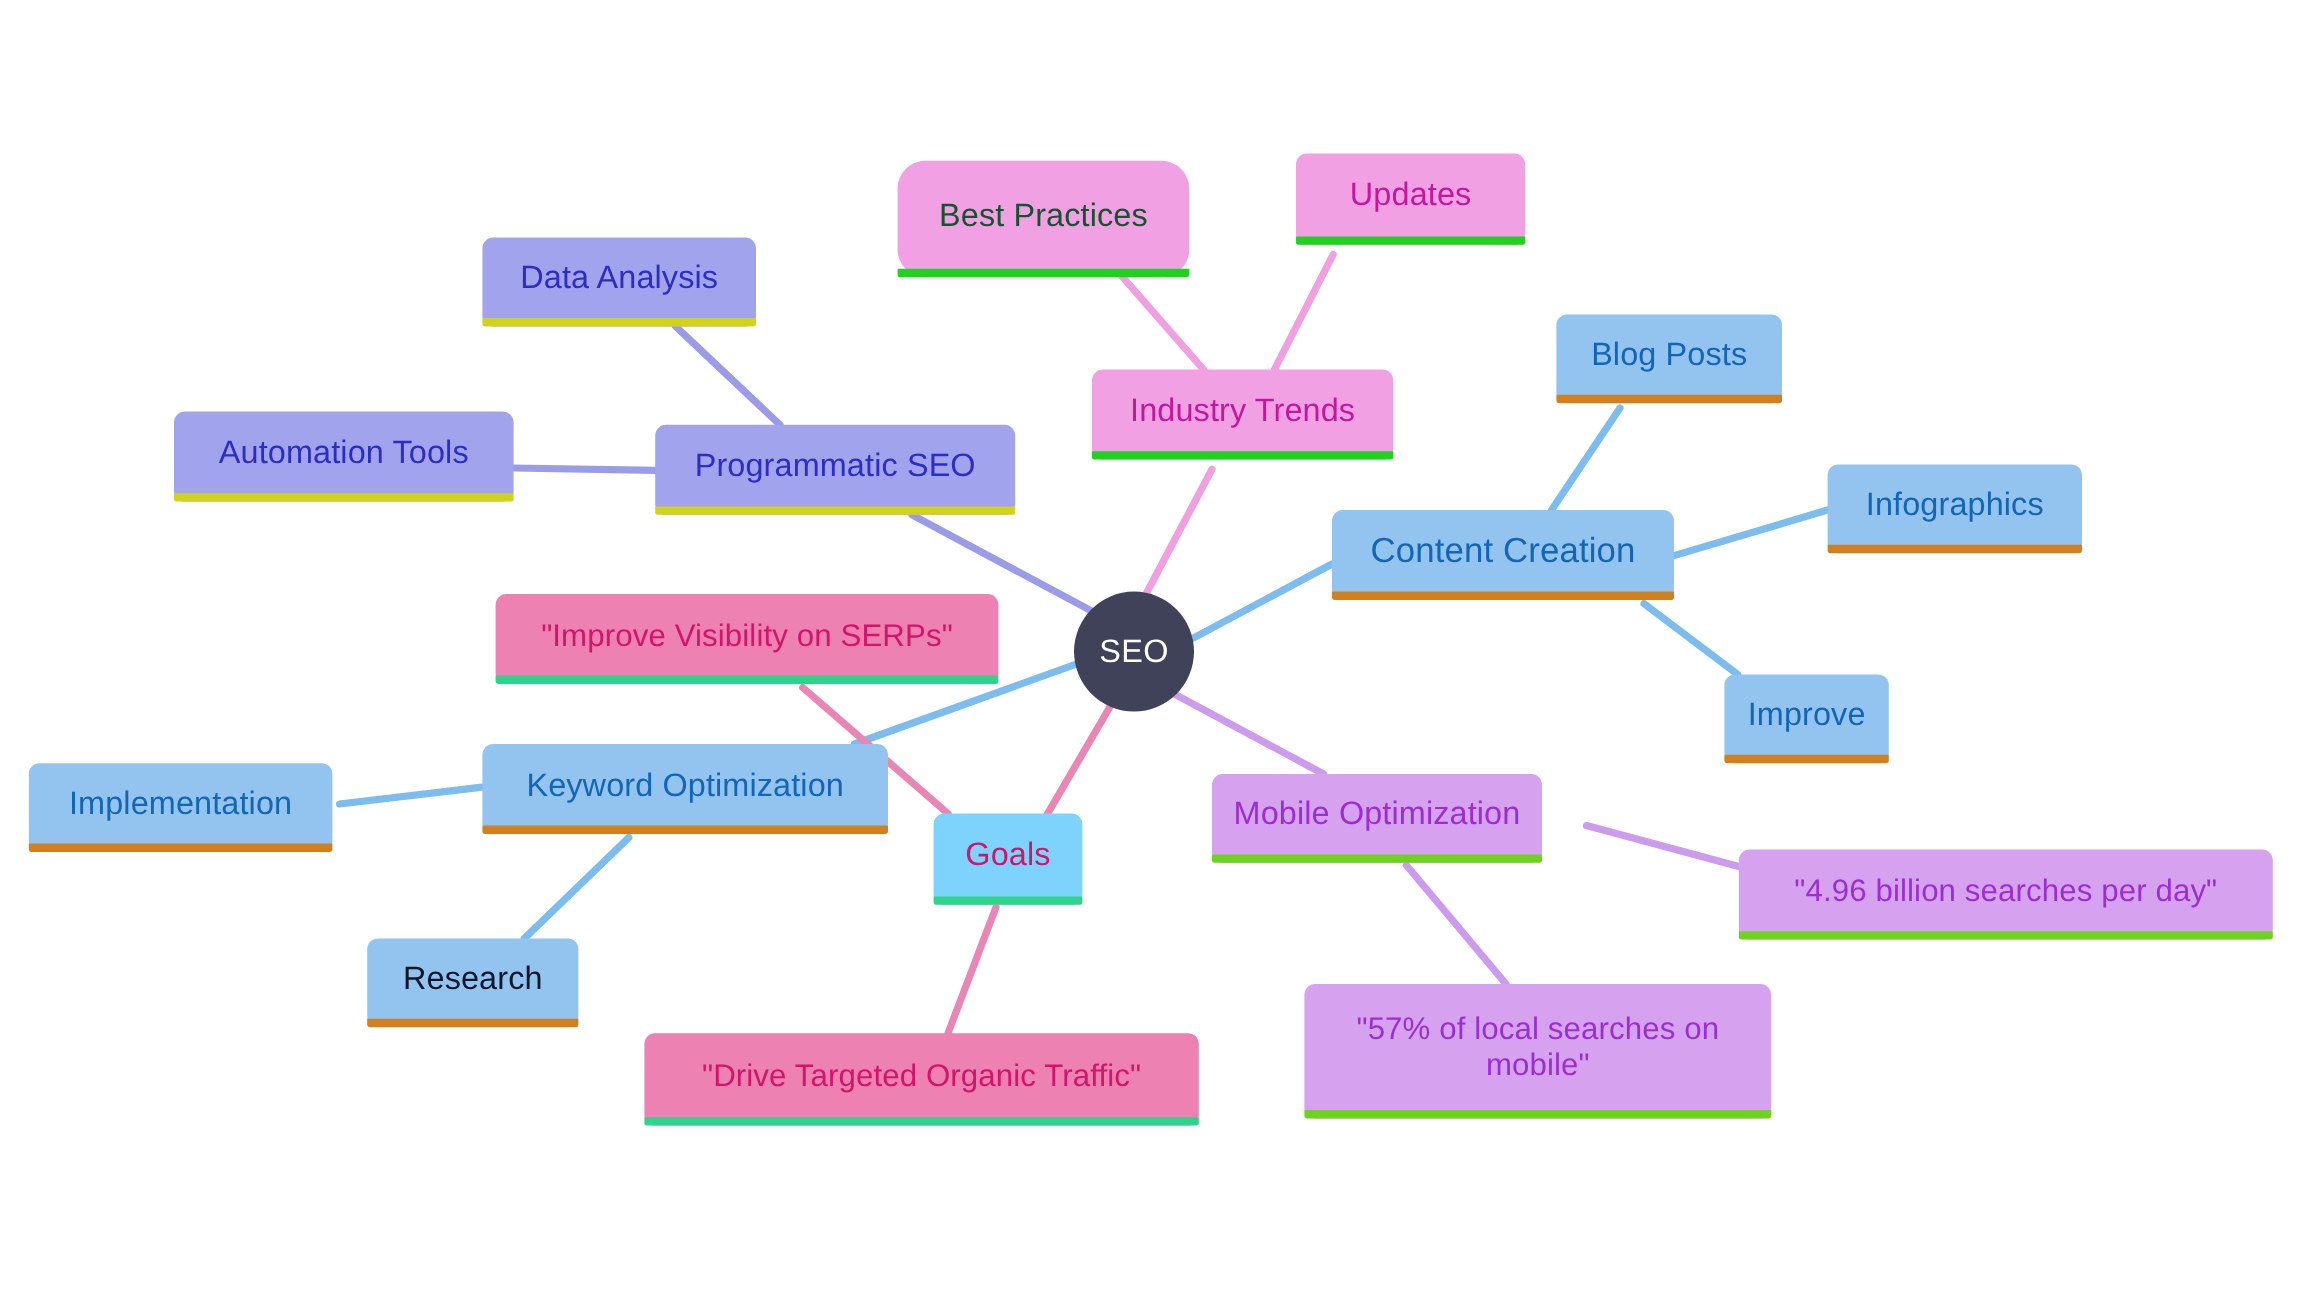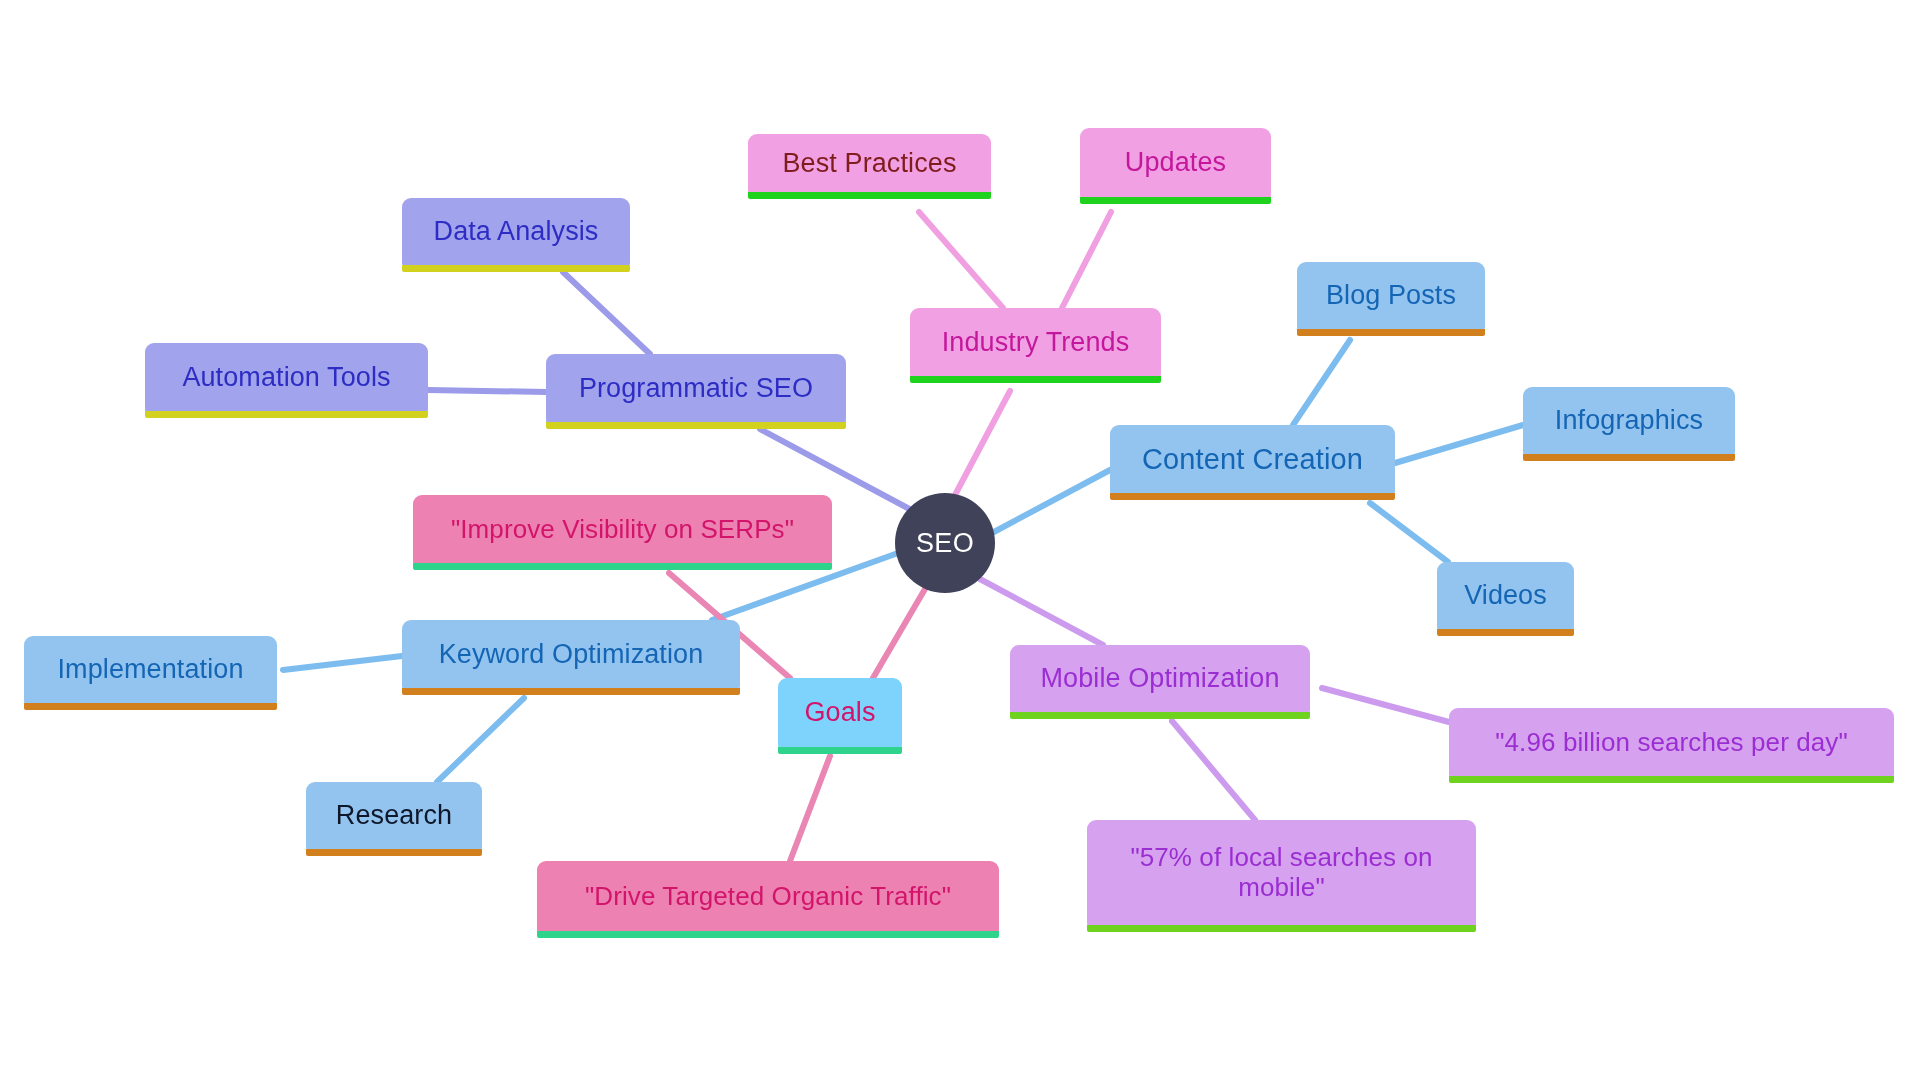--- a/index.html
+++ b/index.html
@@ -78,34 +78,34 @@
       <line x1="1322" y1="688" x2="1449" y2="722" stroke="#cc9bee" stroke-width="6" stroke-linecap="round"></line>
       <line x1="1172" y1="721" x2="1255" y2="820" stroke="#cc9bee" stroke-width="6" stroke-linecap="round"></line>
       <line x1="898" y1="553" x2="712" y2="620" stroke="#7dbcee" stroke-width="6" stroke-linecap="round"></line>
       <line x1="402" y1="656" x2="283" y2="670" stroke="#7dbcee" stroke-width="6" stroke-linecap="round"></line>
       <line x1="524" y1="698" x2="437" y2="782" stroke="#7dbcee" stroke-width="6" stroke-linecap="round"></line>
       <line x1="925" y1="589" x2="873" y2="678" stroke="#ea86b4" stroke-width="6" stroke-linecap="round"></line>
       <line x1="790" y1="678" x2="669" y2="573" stroke="#ea86b4" stroke-width="6" stroke-linecap="round"></line>
       <line x1="830" y1="756" x2="790" y2="861" stroke="#ea86b4" stroke-width="6" stroke-linecap="round"></line>
     </svg>
   <div id="node-layer">
-      <div class="node" style="left: 748px; top: 134px; width: 243px; height: 65px; font-size: 27px; background: rgb(242, 160, 228); color: #7f1d1d;"><span>Best Practices</span><span class="ul" style="background: rgb(30, 210, 30);"></span></div>
+      <div class="node" style="left: 748px; top: 134px; width: 243px; height: 97px; font-size: 27px; background: rgb(242, 160, 228); color: #14532d; border-radius: 23px;"><span>Best Practices</span><span class="ul" style="background: rgb(30, 210, 30);"></span></div>
       <div class="node" style="left: 1080px; top: 128px; width: 191px; height: 76px; font-size: 27px; background: rgb(242, 160, 228); color: rgb(196, 24, 156);"><span>Updates</span><span class="ul" style="background: rgb(30, 210, 30);"></span></div>
       <div class="node" style="left: 402px; top: 198px; width: 228px; height: 74px; font-size: 27px; background: rgb(162, 163, 237); color: rgb(45, 45, 196);"><span>Data Analysis</span><span class="ul" style="background: rgb(210, 210, 30);"></span></div>
       <div class="node" style="left: 1297px; top: 262px; width: 188px; height: 74px; font-size: 27px; background: rgb(147, 196, 239); color: rgb(21, 101, 181);"><span>Blog Posts</span><span class="ul" style="background: rgb(210, 128, 30);"></span></div>
       <div class="node" style="left: 910px; top: 308px; width: 251px; height: 75px; font-size: 27px; background: rgb(242, 160, 228); color: rgb(196, 24, 156);"><span>Industry Trends</span><span class="ul" style="background: rgb(30, 210, 30);"></span></div>
       <div class="node" style="left: 145px; top: 343px; width: 283px; height: 75px; font-size: 27px; background: rgb(162, 163, 237); color: rgb(45, 45, 196);"><span>Automation Tools</span><span class="ul" style="background: rgb(210, 210, 30);"></span></div>
       <div class="node" style="left: 546px; top: 354px; width: 300px; height: 75px; font-size: 27px; background: rgb(162, 163, 237); color: rgb(45, 45, 196);"><span>Programmatic SEO</span><span class="ul" style="background: rgb(210, 210, 30);"></span></div>
       <div class="node" style="left: 1523px; top: 387px; width: 212px; height: 74px; font-size: 27px; background: rgb(147, 196, 239); color: rgb(21, 101, 181); text-align: right;"><span>Infographics</span><span class="ul" style="background: rgb(210, 128, 30);"></span></div>
       <div class="node" style="left: 1110px; top: 425px; width: 285px; height: 75px; font-size: 29px; background: rgb(147, 196, 239); color: rgb(21, 101, 181); justify-content: center;"><span>Content Creation</span><span class="ul" style="background: rgb(210, 128, 30);"></span></div>
       <div class="node" style="left: 413px; top: 495px; width: 419px; height: 75px; font-size: 26px; background: rgb(237, 129, 177); color: rgb(210, 20, 107);"><span>"Improve Visibility on SERPs"</span><span class="ul" style="background: rgb(46, 212, 140);"></span></div>
-      <div class="node" style="left: 1437px; top: 562px; width: 137px; height: 74px; font-size: 27px; background: rgb(147, 196, 239); color: rgb(21, 101, 181);"><span>Videos</span><span class="ul" style="background: rgb(210, 128, 30);"></span></div>
+      <div class="node" style="left: 1437px; top: 562px; width: 137px; height: 74px; font-size: 27px; background: rgb(147, 196, 239); color: rgb(21, 101, 181);"><span>Improve</span><span class="ul" style="background: rgb(210, 128, 30);"></span></div>
       <div class="node" style="left: 402px; top: 620px; width: 338px; height: 75px; font-size: 27px; background: rgb(147, 196, 239); color: rgb(21, 101, 181);"><span>Keyword Optimization</span><span class="ul" style="background: rgb(210, 128, 30);"></span></div>
       <div class="node" style="left: 24px; top: 636px; width: 253px; height: 74px; font-size: 27px; background: rgb(147, 196, 239); color: rgb(21, 101, 181);"><span>Implementation</span><span class="ul" style="background: rgb(210, 128, 30);"></span></div>
-      <div class="node" style="left: 1010px; top: 645px; width: 300px; height: 74px; font-size: 27px; background: rgb(214, 162, 239); color: rgb(155, 46, 210);"><span>Mobile Optimization</span><span class="ul" style="background: rgb(110, 210, 30);"></span></div>
+      <div class="node" style="left: 1010px; top: 645px; width: 275px; height: 74px; font-size: 27px; background: rgb(214, 162, 239); color: rgb(155, 46, 210);"><span>Mobile Optimization</span><span class="ul" style="background: rgb(110, 210, 30);"></span></div>
       <div class="node" style="left: 778px; top: 678px; width: 124px; height: 76px; font-size: 27px; background: #7dd3fc; color: rgb(210, 20, 107);"><span>Goals</span><span class="ul" style="background: rgb(46, 212, 140);"></span></div>
       <div class="node" style="left: 1449px; top: 708px; width: 445px; height: 75px; font-size: 26px; background: rgb(214, 162, 239); color: rgb(155, 46, 210);"><span>"4.96 billion searches per day"</span><span class="ul" style="background: rgb(110, 210, 30);"></span></div>
       <div class="node" style="left: 306px; top: 782px; width: 176px; height: 74px; font-size: 27px; background: rgb(147, 196, 239); color: #0f172a;"><span>Research</span><span class="ul" style="background: rgb(210, 128, 30);"></span></div>
       <div class="node" style="left: 1087px; top: 820px; width: 389px; height: 112px; font-size: 26px; background: rgb(214, 162, 239); color: rgb(155, 46, 210);"><span>"57% of local searches on
 mobile"</span><span class="ul" style="background: rgb(110, 210, 30);"></span></div>
       <div class="node" style="left: 537px; top: 861px; width: 462px; height: 77px; font-size: 26px; background: rgb(237, 129, 177); color: rgb(210, 20, 107);"><span>"Drive Targeted Organic Traffic"</span><span class="ul" style="background: rgb(46, 212, 140);"></span></div>
     </div>
   <div class="root-node" id="root-node" style="left: 895px; top: 493px; width: 100px; height: 100px; background: rgb(63, 66, 89); color: rgb(255, 255, 255);">
     <span>SEO</span>
   </div>

